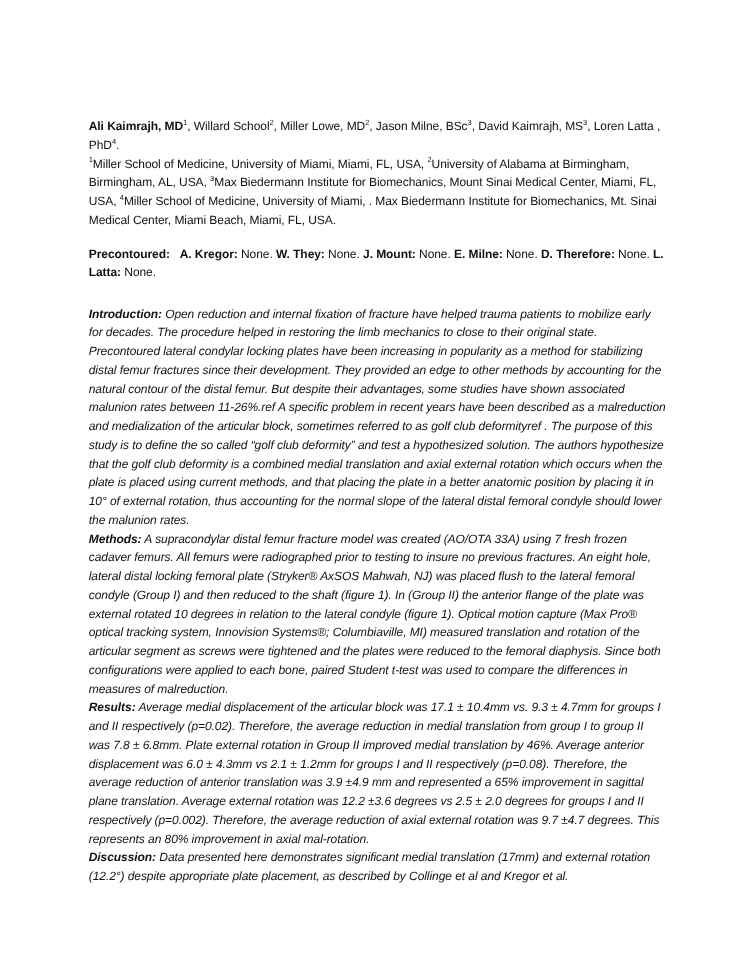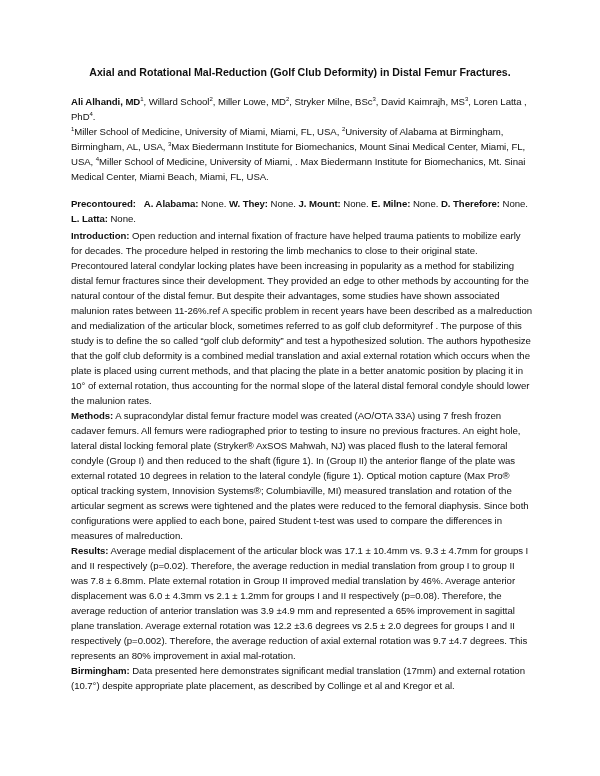--- a/index.html
+++ b/index.html
@@ -12,45 +12,44 @@
     position: absolute; left: 60px; top: 66px; width: 480px;
     text-align: center; font-weight: bold; font-size: 10.6px; letter-spacing: 0px;
   }
   .block {
     position: absolute; left: 71px; width: 462px;
     font-size: 9.6px; line-height: 15px; letter-spacing: -0.05px;
   }
   .authors { top: 94px; }
   .affil { top: 124px; }
   .disc { top: 196px; }
-  .body { top: 228px; }
+  .body { top: 244px; font-style: italic; }
   b { font-weight: bold; }
   sup { font-size: 6px; line-height: 0; vertical-align: super; }
   p { margin: 0; }
 </style>
 </head>
 <body>
 
 <div class="page">
 
-  <div class="title">Axial and Rotational Mal-Reduction (Golf Club Deformity) in Distal Femur Fractures.</div>
 
   <div class="block authors">
-    <b>Ali Alhandi, MD</b><sup>1</sup><span>, </span><span>Willard School</span><sup>2</sup><span>, </span><span>Miller Lowe, MD</span><sup>2</sup><span>, </span><span>Stryker Milne, BSc</span><sup>3</sup><span>, </span><span>David Kaimrajh, MS</span><sup>3</sup><span>, </span><span>Loren Latta , PhD</span><sup>4</sup><span>.</span>
+    <b>Ali Kaimrajh, MD</b><sup>1</sup><span>, </span><span>Willard School</span><sup>2</sup><span>, </span><span>Miller Lowe, MD</span><sup>2</sup><span>, </span><span>Jason Milne, BSc</span><sup>3</sup><span>, </span><span>David Kaimrajh, MS</span><sup>3</sup><span>, </span><span>Loren Latta , PhD</span><sup>4</sup><span>.</span>
   </div>
 
   <div class="block affil">
     <sup>1</sup><span>Miller School of Medicine, University of Miami, Miami, FL, USA, </span><sup>2</sup><span>University of Alabama at Birmingham, Birmingham, AL, USA, </span><sup>3</sup><span>Max Biedermann Institute for Biomechanics, Mount Sinai Medical Center, Miami, FL, USA, </span><sup>4</sup><span>Miller School of Medicine, University of Miami, . Max Biedermann Institute for Biomechanics, Mt. Sinai Medical Center, Miami Beach, Miami, FL, USA.</span>
   </div>
 
   <div class="block disc">
     <b>Precontoured:</b>&nbsp;&nbsp;
-    <b>A. Alabama:</b><span> None. </span><b>W. They:</b><span> None. </span><b>J. Mount:</b><span> None. </span><b>E. Milne:</b><span> None. </span><b>D. Therefore:</b><span> None. </span><b>L. Latta:</b><span> None.</span>
+    <b>A. Kregor:</b><span> None. </span><b>W. They:</b><span> None. </span><b>J. Mount:</b><span> None. </span><b>E. Milne:</b><span> None. </span><b>D. Therefore:</b><span> None. </span><b>L. Latta:</b><span> None.</span>
   </div>
 
   <div class="block body">
     <p><b>Introduction:</b><span> Open reduction and internal fixation of fracture have helped trauma patients to mobilize early for decades. The procedure helped in restoring the limb mechanics to close to their original state. Precontoured lateral condylar locking plates have been increasing in popularity as a method for stabilizing distal femur fractures since their development. They provided an edge to other methods by accounting for the natural contour of the distal femur. But despite their advantages, some studies have shown associated malunion rates between 11-26%.ref A specific problem in recent years have been described as a malreduction and medialization of the articular block, sometimes referred to as golf club deformityref . The purpose of this study is to define the so called “golf club deformity” and test a hypothesized solution. The authors hypothesize that the golf club deformity is a combined medial translation and axial external rotation which occurs when the plate is placed using current methods, and that placing the plate in a better anatomic position by placing it in 10° of external rotation, thus accounting for the normal slope of the lateral distal femoral condyle should lower the malunion rates.</span></p>
     <p><b>Methods:</b><span> A supracondylar distal femur fracture model was created (AO/OTA 33A) using 7 fresh frozen cadaver femurs. All femurs were radiographed prior to testing to insure no previous fractures. An eight hole, lateral distal locking femoral plate (Stryker® AxSOS Mahwah, NJ) was placed flush to the lateral femoral condyle (Group I) and then reduced to the shaft (figure 1). In (Group II) the anterior flange of the plate was external rotated 10 degrees in relation to the lateral condyle (figure 1). Optical motion capture (Max Pro® optical tracking system, Innovision Systems®; Columbiaville, MI) measured translation and rotation of the articular segment as screws were tightened and the plates were reduced to the femoral diaphysis. Since both configurations were applied to each bone, paired Student t-test was used to compare the differences in measures of malreduction.</span></p>
     <p><b>Results:</b><span> Average medial displacement of the articular block was 17.1 ± 10.4mm vs. 9.3 ± 4.7mm for groups I and II respectively (p=0.02). Therefore, the average reduction in medial translation from group I to group II was 7.8 ± 6.8mm. Plate external rotation in Group II improved medial translation by 46%. Average anterior displacement was 6.0 ± 4.3mm vs 2.1 ± 1.2mm for groups I and II respectively (p=0.08). Therefore, the average reduction of anterior translation was 3.9 ±4.9 mm and represented a 65% improvement in sagittal plane translation. Average external rotation was 12.2 ±3.6 degrees vs 2.5 ± 2.0 degrees for groups I and II respectively (p=0.002). Therefore, the average reduction of axial external rotation was 9.7 ±4.7 degrees. This represents an 80% improvement in axial mal-rotation.</span></p>
-    <p><b>Birmingham:</b><span> Data presented here demonstrates significant medial translation (17mm) and external rotation (10.7°) despite appropriate plate placement, as described by Collinge et al and Kregor et al.</span></p>
+    <p><b>Discussion:</b><span> Data presented here demonstrates significant medial translation (17mm) and external rotation (12.2°) despite appropriate plate placement, as described by Collinge et al and Kregor et al.</span></p>
   </div>
 
 </div>
 
 </body></html>

